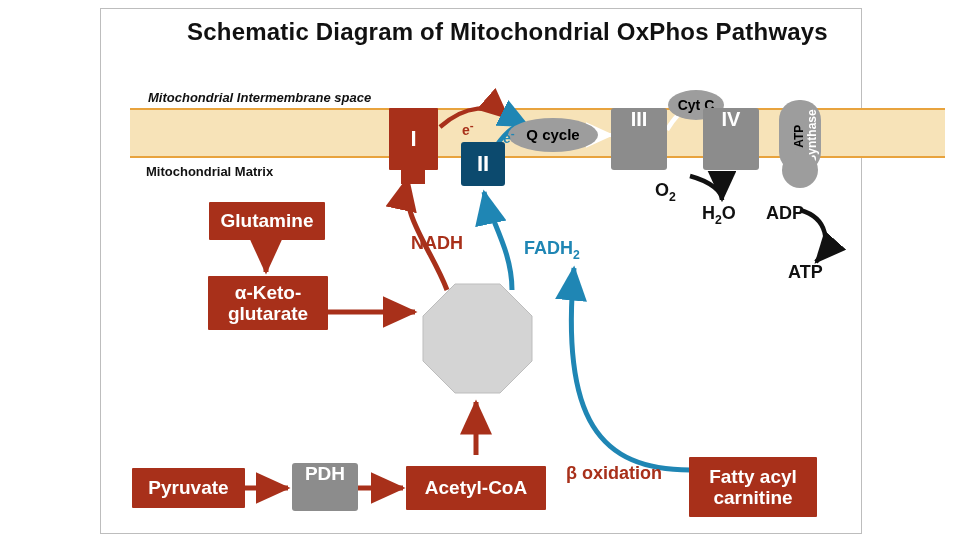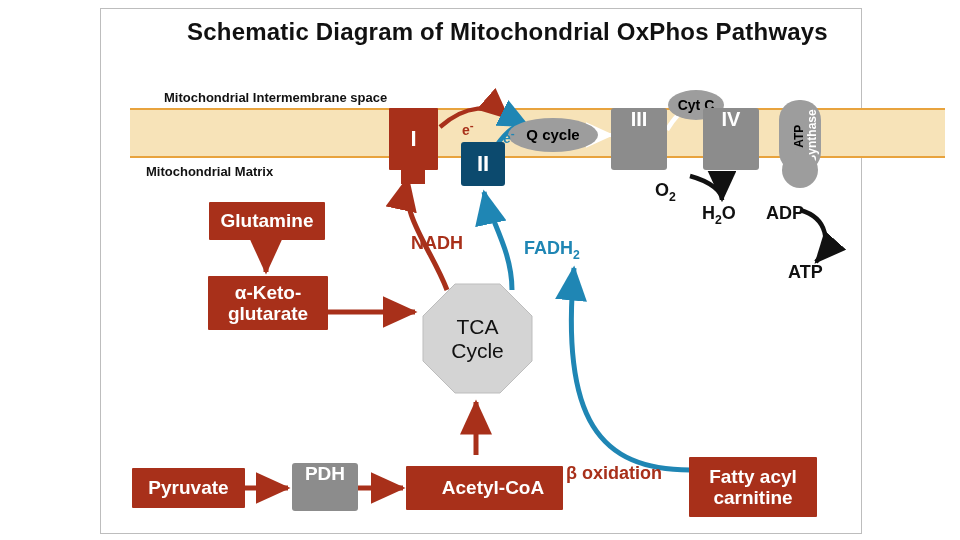--- a/index.html
+++ b/index.html
@@ -64,21 +64,21 @@
 <body>
 
 <div id="canvas">
 
   <div id="panel"></div>
 
   <div class="title">Schematic Diagram of Mitochondrial OxPhos Pathways</div>
 
   <div class="membrane"></div>
 
-  <div class="lbl" style="left:164px;top:90px;">
+  <div class="lbl" style="left:148px;top:90px;font-style:italic;">
     <span>Mitochondrial Intermembrane space</span>
   </div>
   <div class="lbl" style="left:146px;top:164px;">Mitochondrial Matrix</div>
 
   <svg class="layer">
     <defs>
       <marker id="ahRed" markerWidth="9" markerHeight="9" refX="6.5" refY="3.2" orient="auto">
         <path d="M0,0 L7,3.2 L0,6.4 z" fill="#a8301a"></path>
       </marker>
       <marker id="ahBlue" markerWidth="9" markerHeight="9" refX="6.5" refY="3.2" orient="auto">
@@ -181,34 +181,30 @@
 
   <div class="redbox" style="left:209px;top:202px;width:116px;height:38px;">
     <span>Glutamine</span>
   </div>
 
   <div class="redbox" style="left:208px;top:276px;width:120px;height:54px;flex-direction:column;">
     <span>α-Keto-</span>
     <span>glutarate</span>
   </div>
 
-  <div style="position:absolute;left:423px;top:284px;width:109px;height:109px;display:flex;flex-direction:column;align-items:center;justify-content:center;font-size:21px;color:#111;">
-    <span>TCA</span>
-    <span>Cycle</span>
-  </div>
 
   <div class="redbox" style="left:132px;top:468px;width:113px;height:40px;">
     <span>Pyruvate</span>
   </div>
 
   <div class="greybox" style="left:292px;top:463px;width:66px;height:48px;font-size:19px;">
     <span>PDH</span>
   </div>
 
-  <div class="redbox" style="left:406px;top:466px;width:140px;height:44px;padding-left:17px;">
+  <div class="redbox" style="left:406px;top:466px;width:140px;height:44px;">
     <span>Acetyl-CoA</span>
   </div>
 
   <div class="redbox" style="left:689px;top:457px;width:128px;height:60px;flex-direction:column;">
     <span>Fatty acyl</span>
     <span>carnitine</span>
   </div>
 
 </div>
 

